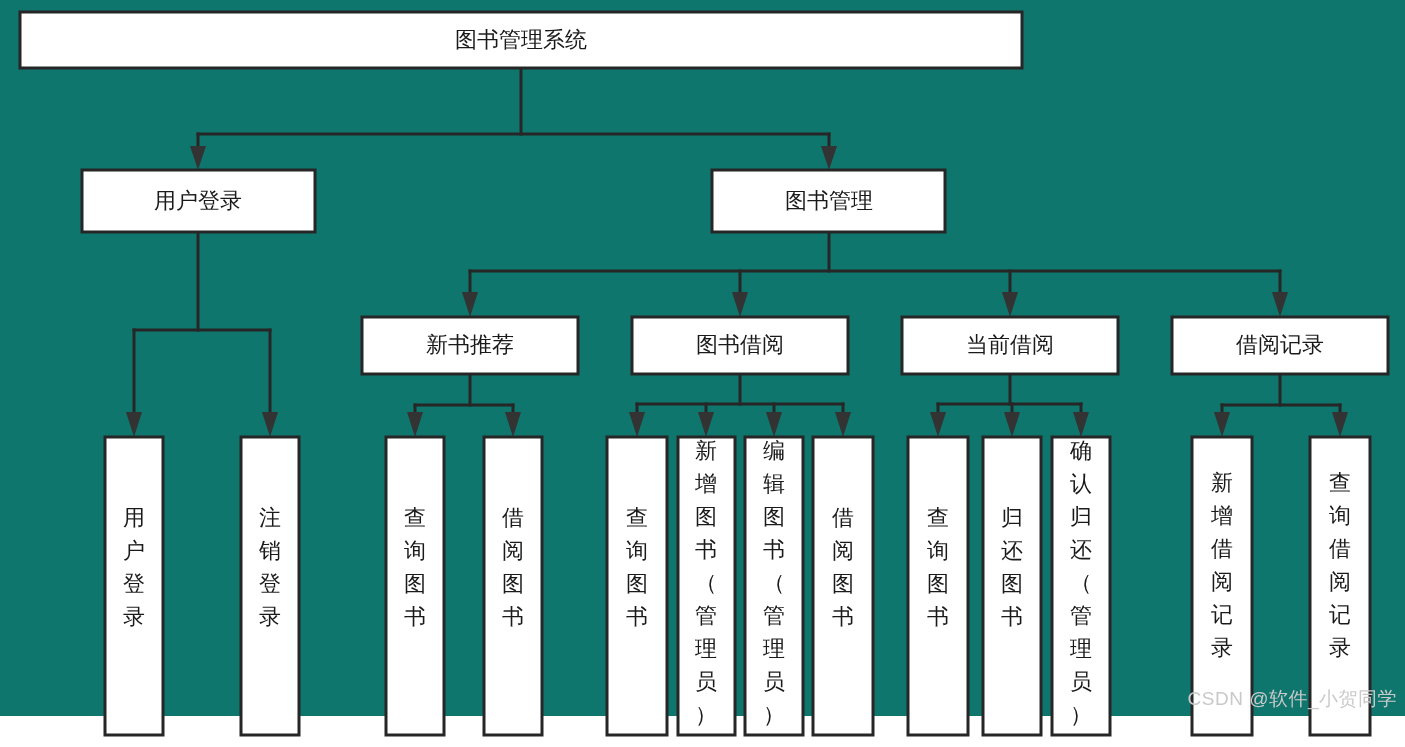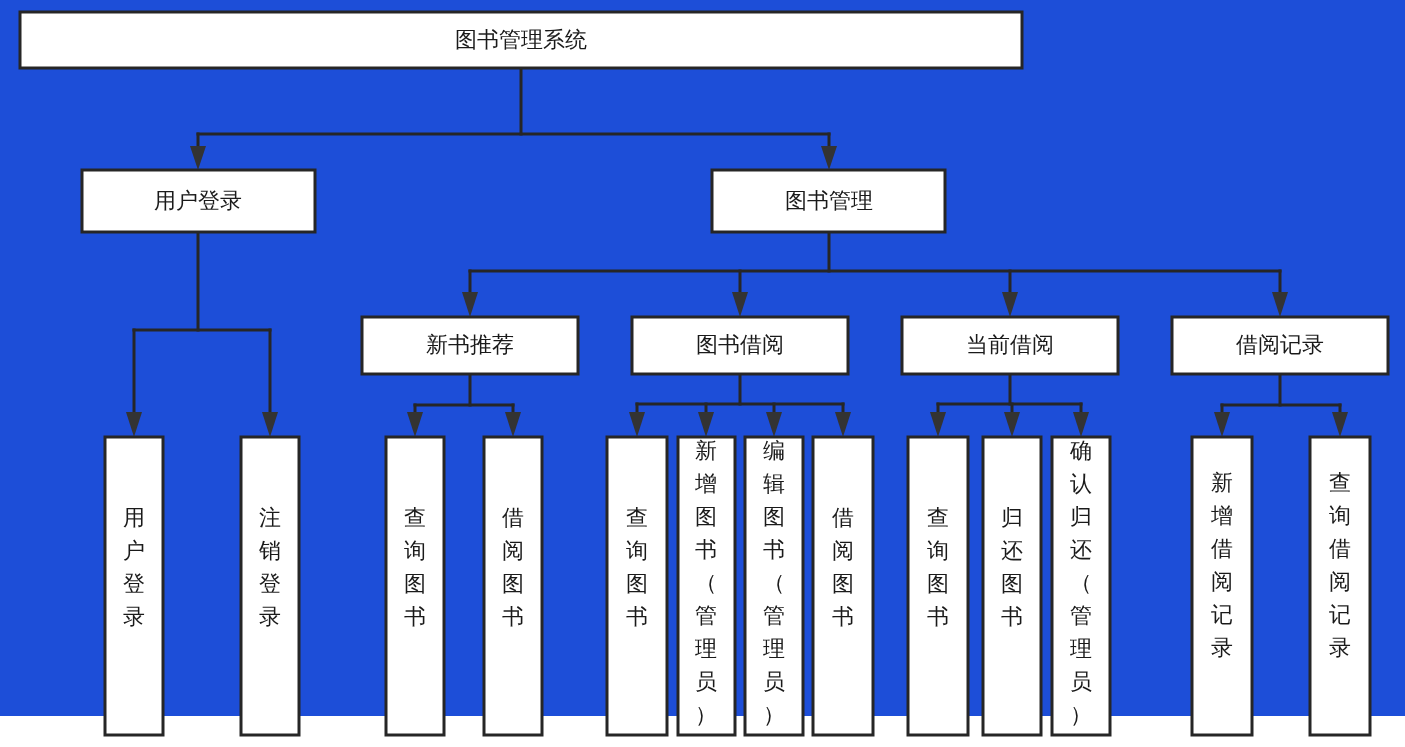--- a/index.html
+++ b/index.html
@@ -10,21 +10,21 @@
   body {
     width: 1405px;
     height: 747px;
     font-family: "Liberation Sans", "DejaVu Sans", sans-serif;
     overflow: hidden;
   }
   #diagram-root {
     position: relative;
     width: 1405px;
     height: 716px;
-    background: #1d4ed8;
+    background: #0f766e;
   }
   svg.flow {
     position: absolute;
     left: 0;
     top: 0;
     width: 1405px;
     height: 747px;
   }
   .node-rect {
     fill: #ffffff;
@@ -213,13 +213,14 @@
     <g>
       <rect class="node-rect" x="1192" y="437" width="60" height="298"></rect>
       <text class="node-label-vertical" x="1222" y="490"><tspan x="1222" y="490">新</tspan><tspan x="1222" y="523">增</tspan><tspan x="1222" y="556">借</tspan><tspan x="1222" y="589">阅</tspan><tspan x="1222" y="622">记</tspan><tspan x="1222" y="655">录</tspan></text>
     </g>
     <g>
       <rect class="node-rect" x="1310" y="437" width="60" height="298"></rect>
       <text class="node-label-vertical" x="1340" y="490"><tspan x="1340" y="490">查</tspan><tspan x="1340" y="523">询</tspan><tspan x="1340" y="556">借</tspan><tspan x="1340" y="589">阅</tspan><tspan x="1340" y="622">记</tspan><tspan x="1340" y="655">录</tspan></text>
     </g>
   </svg>
 
+  <div class="watermark">CSDN @软件_小贺同学</div>
 </div>
 
 </body></html>

